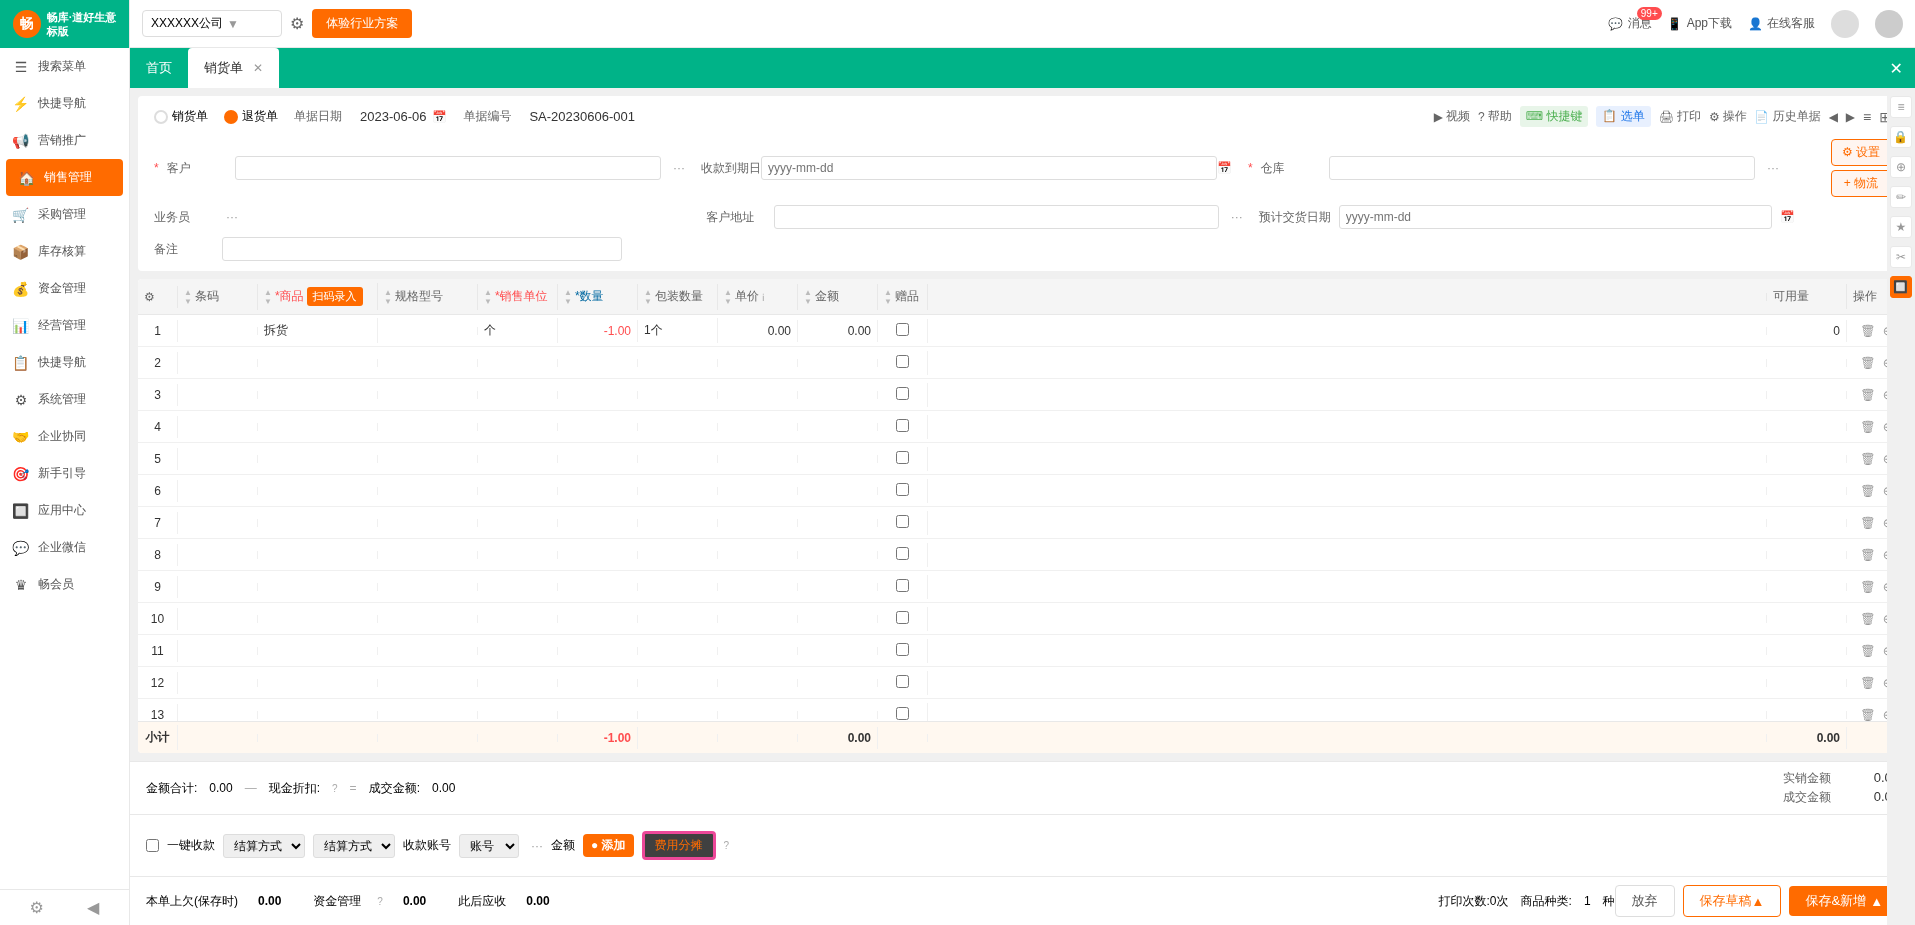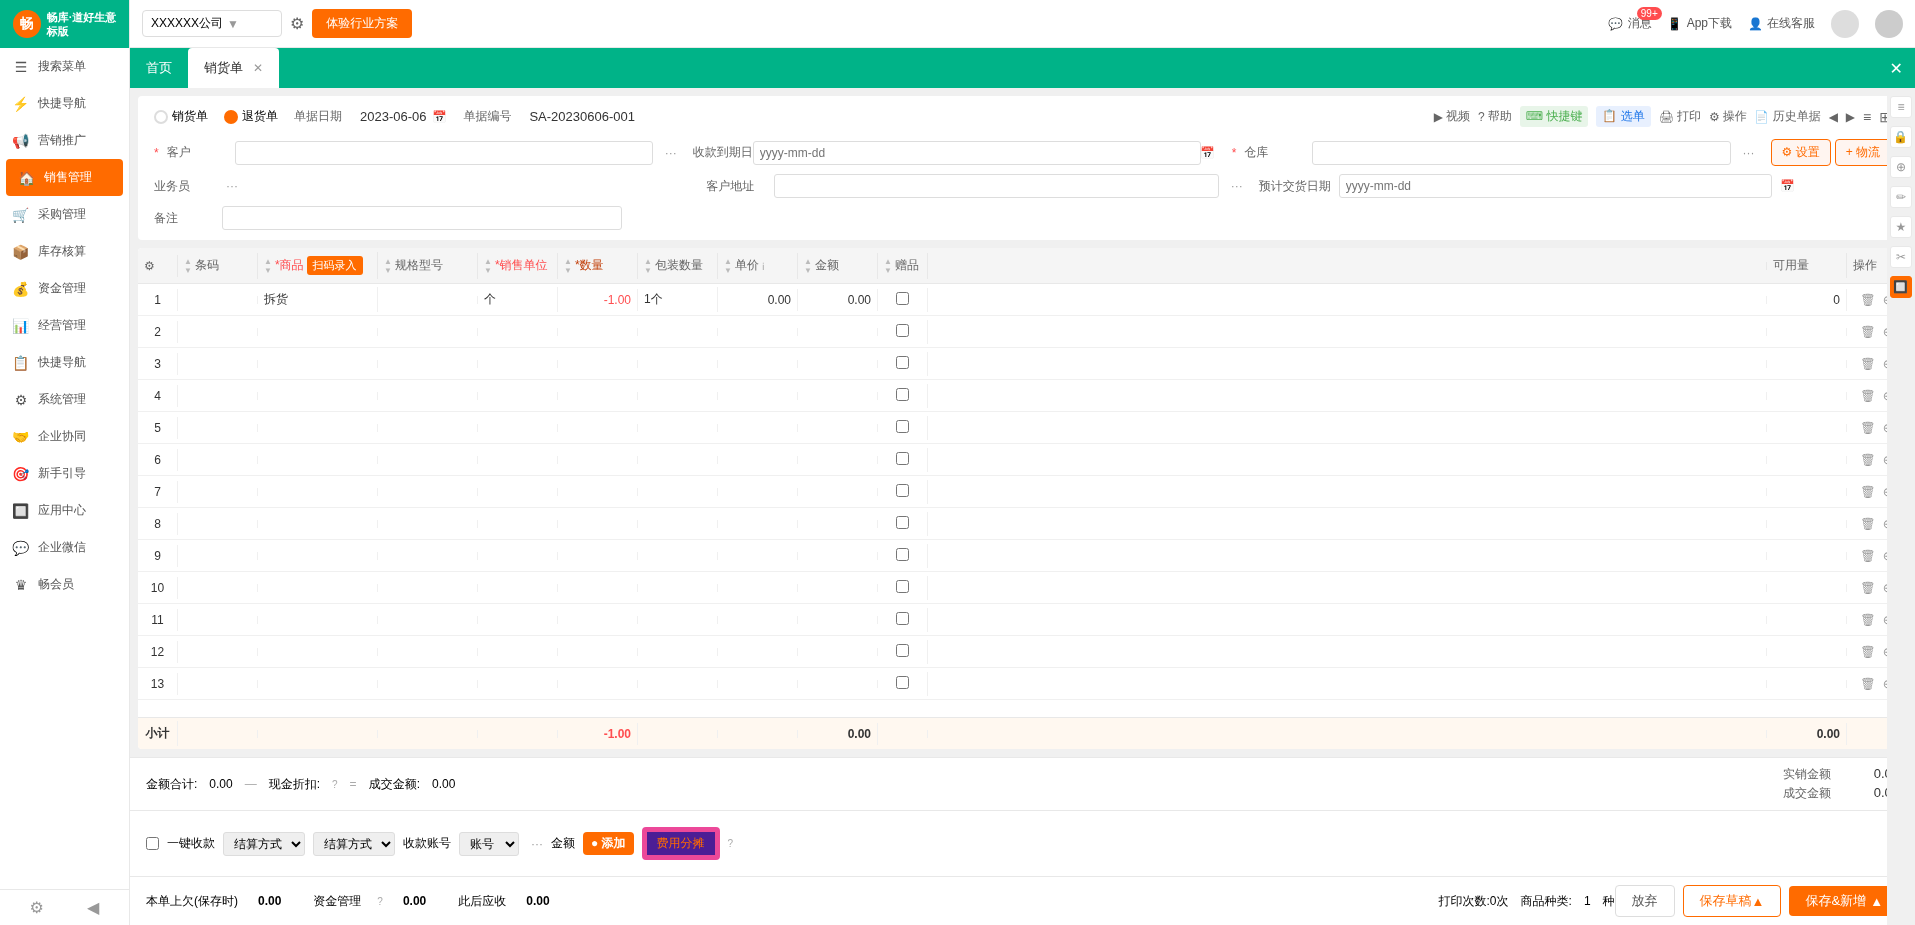--- a/index.html
+++ b/index.html
@@ -83,21 +83,21 @@
     .field-val { color: #333; font-size: 13px; }
     .form-toolbar { margin-left: auto; display: flex; align-items: center; gap: 8px; font-size: 12px; color: #666; }
     .toolbar-item { display: flex; align-items: center; gap: 3px; cursor: pointer; }
     .field-label { color: #666; white-space: nowrap; min-width: 60px; }
     .field-input {
       flex: 1; border: none; border-bottom: 1px solid #ddd; padding: 3px 6px;
       font-size: 12px; color: #333; background: transparent; outline: none;
       min-width: 0;
     }
     .field-dots { color: #999; margin-left: 4px; cursor: pointer; }
-    .side-buttons { display: flex; flex-direction: row; gap: 4px; }
+    .side-buttons { display: flex; flex-direction: column; gap: 4px; margin-left: 36px; }
     .side-btn {
       border: 1px solid #ff6b00; color: #ff6b00; background: #fff5f0;
       border-radius: 4px; padding: 4px 10px; cursor: pointer; font-size: 12px;
       white-space: nowrap;
     }
 
     
     .table-area {
       background: #fff; margin: 0 8px 8px 8px; border-radius: 4px;
       flex: 1; overflow: hidden; display: flex; flex-direction: column;
@@ -150,21 +150,21 @@
     
     .payment-row {
       background: #fff; padding: 16px 16px; border-top: 1px solid #e8e8e8;
       display: flex; align-items: center; gap: 8px; font-size: 12px; flex-shrink: 0;
     }
     .add-btn {
       background: #ff6b00; color: #fff; border: none; border-radius: 4px;
       padding: 3px 8px; cursor: pointer; font-size: 12px; font-weight: bold;
     }
     .feealloc-btn {
-      background: #4c1d95; border: 5px solid #ec4899; color: #ff6b00;
+      background: #404040; border: 3px solid #ec4899; color: #ff6b00;
       border-radius: 4px; padding: 3px 10px; cursor: pointer; font-size: 12px;
     }
 
     
     .footer-bar {
       background: #fff; padding: 8px 16px; border-top: 1px solid #e8e8e8;
       display: flex; align-items: center; font-size: 12px; flex-shrink: 0;
     }
     .footer-stats { display: flex; align-items: center; gap: 16px; flex: 1; }
     .footer-actions { display: flex; align-items: center; gap: 8px; margin-left: auto; }
@@ -440,21 +440,21 @@
             <span>▲</span>
             <span>▼</span>
           </span>
         <span style="color:#ff4d4f;">*销售单位</span>
       </div>
       <div class="th col-qty">
         <span class="sort-arrows">
             <span>▲</span>
             <span>▼</span>
           </span>
-        <span style="color:#c2410c;">*数量</span>
+        <span style="color:#0369a1;">*数量</span>
       </div>
       <div class="th col-pkgqty">
         <span class="sort-arrows">
             <span>▲</span>
             <span>▼</span>
           </span>
         <span>包装数量</span>
       </div>
       <div class="th col-price">
         <span class="sort-arrows">

